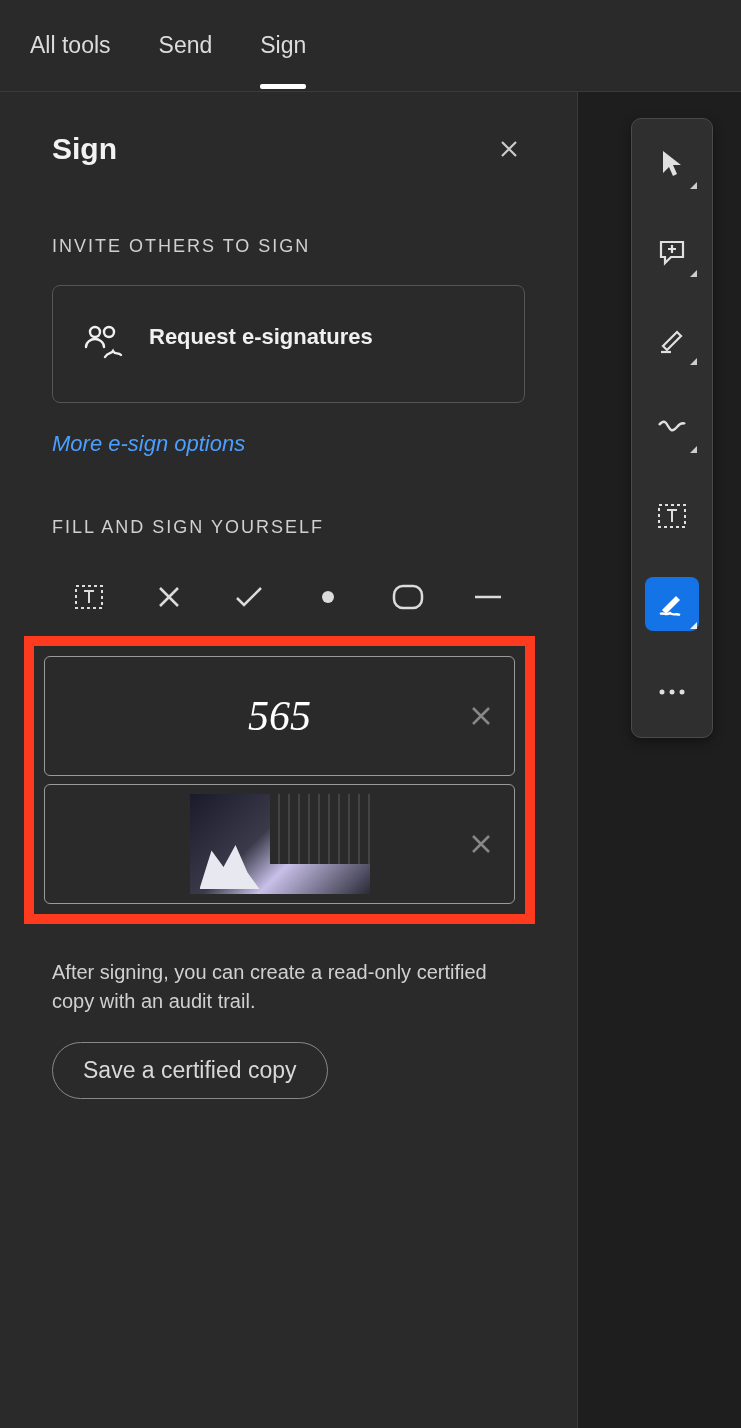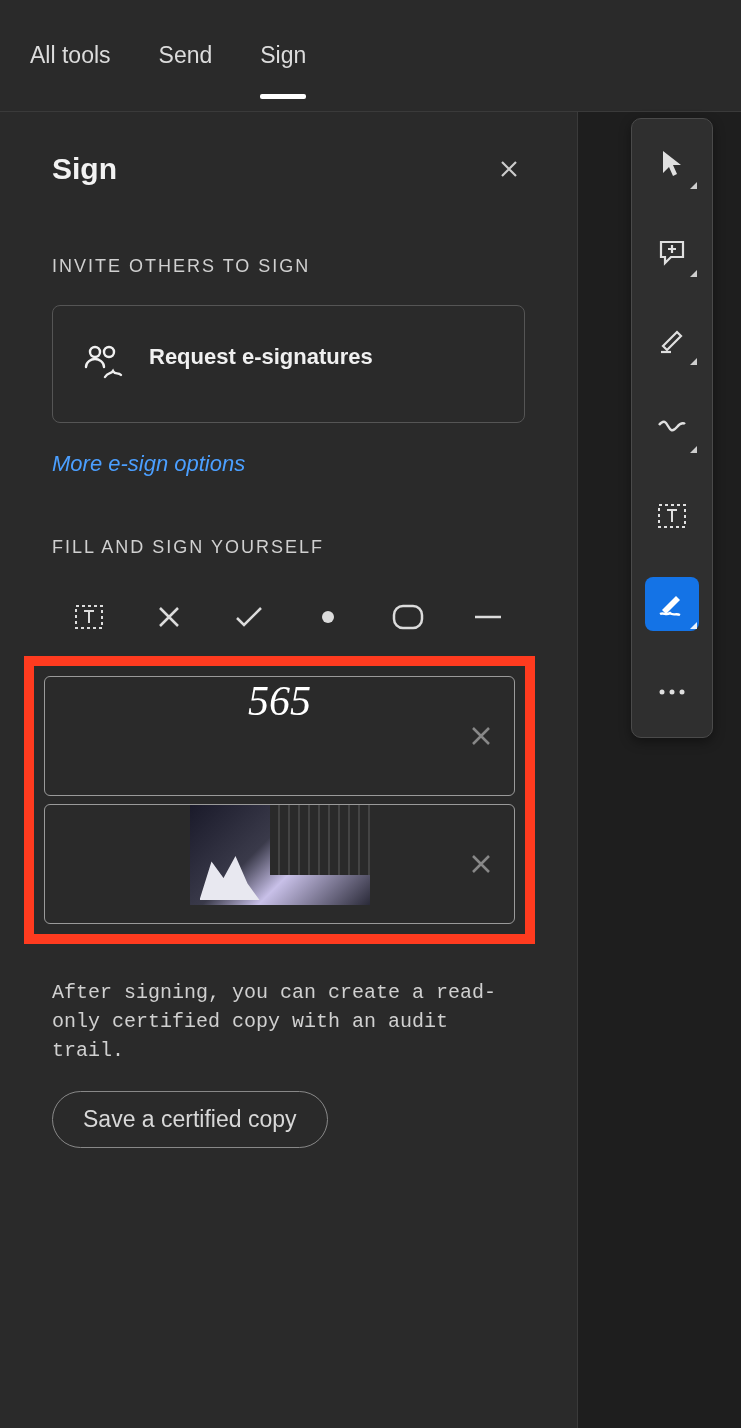--- a/index.html
+++ b/index.html
@@ -6,21 +6,21 @@
   body {
     width: 741px;
     height: 1428px;
     background: #1e1e1e;
     font-family: -apple-system, BlinkMacSystemFont, "Segoe UI", sans-serif;
     color: #e8e8e8;
     overflow: hidden;
     position: relative;
   }
   .topbar {
-    height: 112px;
+    height: 92px;
     background: #2a2a2a;
     display: flex;
     align-items: center;
     padding: 0 30px;
     gap: 48px;
     border-bottom: 1px solid #3a3a3a;
   }
   .tab {
     font-size: 23px;
     color: #dcdcdc;
@@ -124,21 +124,21 @@
     padding: 10px;
     margin-left: -28px;
     margin-right: -10px;
     margin-bottom: 34px;
   }
   .sig-slot {
     border: 1.5px solid #9a9a9a;
     border-radius: 6px;
     height: 120px;
     display: flex;
-    align-items: flex-start;
+    align-items: center;
     justify-content: center;
     position: relative;
     margin-bottom: 8px;
     cursor: pointer;
   }
   .sig-slot:last-child { margin-bottom: 0; }
   .sig-text {
     font-family: "Brush Script MT", cursive;
     font-size: 42px;
     font-style: italic;
@@ -173,21 +173,20 @@
     position:absolute;
     right:0; top:0;
     width:100px;height:70px;
     background:repeating-linear-gradient(90deg,#2a2a2a 0 8px,#444 8px 10px);
   }
   .note {
     font-size: 20px;
     color: #d0d0d0;
     line-height: 1.45;
     margin-bottom: 26px;
-    font-family: Liberation Mono, monospace;
   }
   .pill-btn {
     border: 1.5px solid #888;
     border-radius: 30px;
     padding: 14px 30px;
     font-size: 23px;
     color: #d8d8d8;
     background: transparent;
     cursor: pointer;
   }

